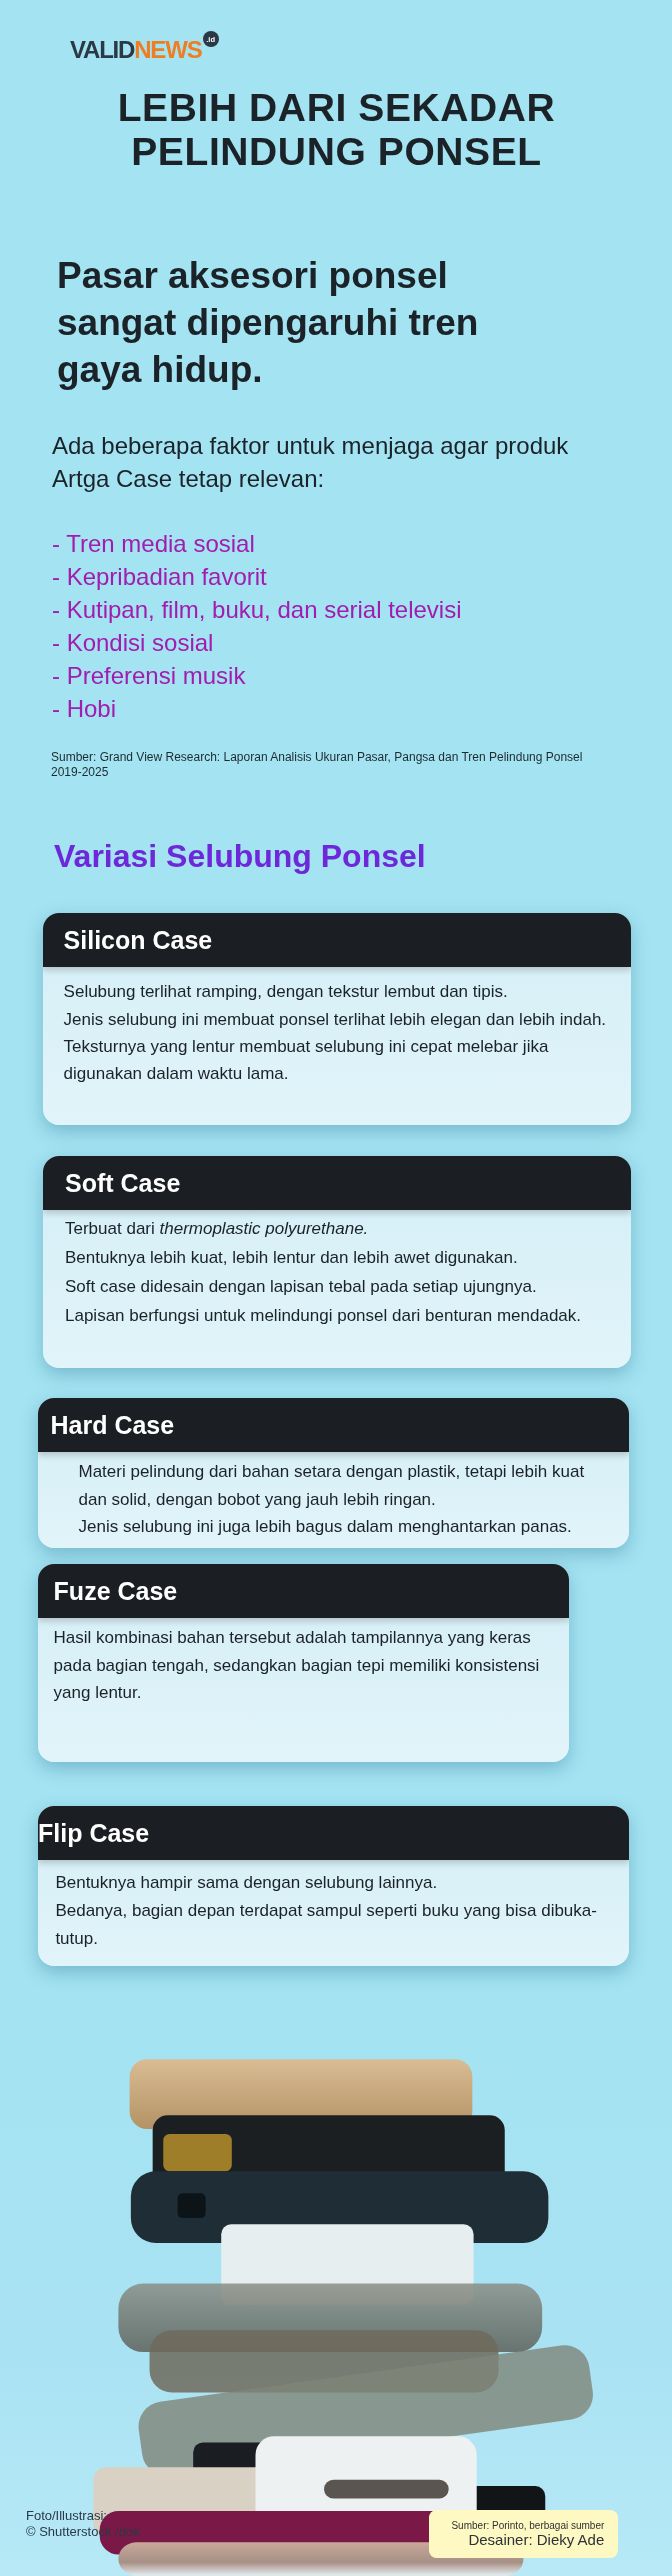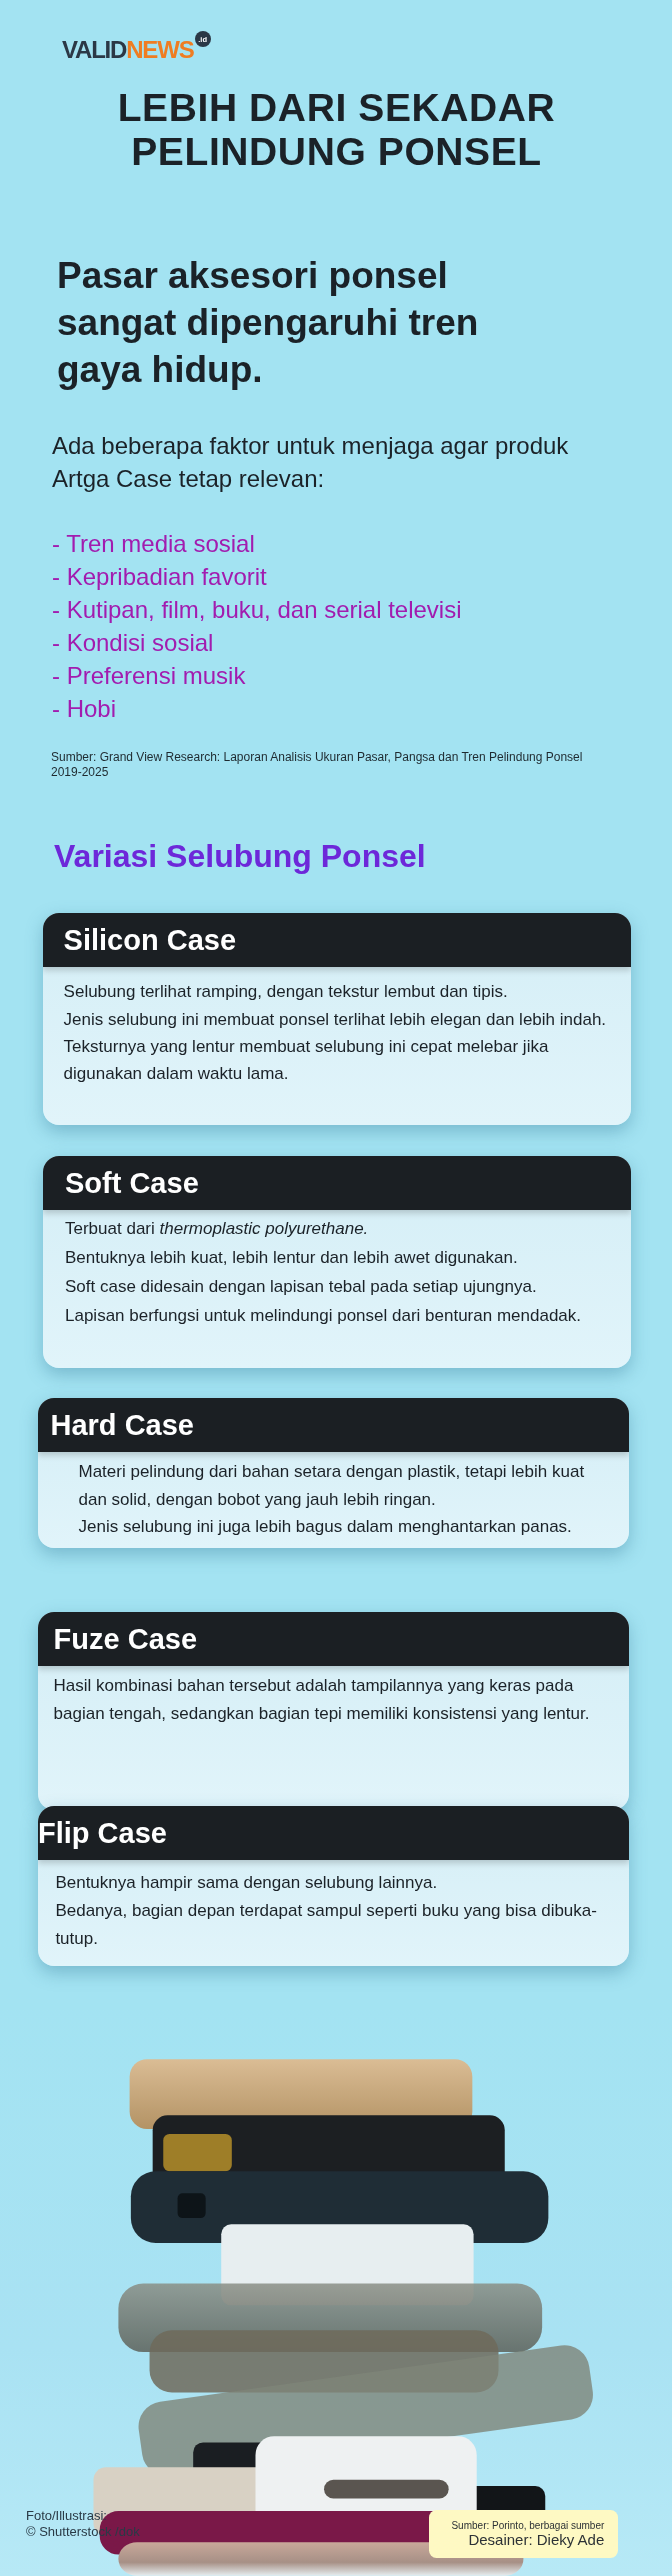--- a/index.html
+++ b/index.html
@@ -8,21 +8,21 @@
       height: 2576px;
       background: #a3e3f2;
       font-family: "DejaVu Sans", "Liberation Sans", sans-serif;
       color: #1b2228;
       position: relative;
       overflow: hidden;
     }
     .abs { position: absolute; }
 
     
-    .logo { left: 62px; top: 31px; height: 31px; display: flex; align-items: flex-end; }
+    .logo { left: 70px; top: 31px; height: 31px; display: flex; align-items: flex-end; }
     .logo .valid { font-family: "Liberation Sans", sans-serif; font-weight: 700; font-size: 24px; color: #2b3846; letter-spacing: -1.2px; line-height: 1; }
     .logo .news { font-family: "Liberation Sans", sans-serif; font-weight: 700; font-size: 24px; color: #ef7d22; letter-spacing: -1.2px; line-height: 1; }
     .logo .badge { position: relative; top: -15px; left: 1.2px; width: 16px; height: 16px; border-radius: 50%; background: #2b3846; color: #fff; font-size: 7.5px; font-weight: 700; display: flex; align-items: center; justify-content: center; font-family: "Liberation Sans", sans-serif; }
 
     
     .main-title { left: 0; top: 86px; width: 673px; text-align: center; font-family: "Liberation Sans", sans-serif; font-weight: 700; font-size: 39px; line-height: 44px; color: #1b2228; letter-spacing: 0.6px; }
     .main-title span { display: block; }
 
     
     .lead { left: 57px; top: 252px; width: 499px; font-family: "Liberation Sans", sans-serif; font-weight: 700; font-size: 37px; line-height: 47px; color: #1b2228; }
@@ -42,38 +42,38 @@
     }
     .card-header {
       background: #1b1f23;
       height: 54px;
       display: flex;
       align-items: center;
       box-shadow: 0 3.7px 6.2px rgba(0,0,0,0.18);
       position: relative;
       z-index: 1;
     }
-    .card-title { color: #ffffff; font-family: "Liberation Sans", sans-serif; font-weight: 700; font-size: 29px; }
+    .card-title { color: #ffffff; font-family: "Liberation Sans", sans-serif; font-weight: 700; font-size: 25px; }
     .card-body { font-family: "Liberation Sans", sans-serif; font-size: 17px; color: #1b2228; }
     .card-body p { margin: 0; }
     .card-body em { font-style: italic; }
 
     #card-silicon { left: 43px; top: 913px; width: 588px; height: 212px; }
     #card-silicon .card-header { padding-left: 20.6px; }
     #card-silicon .card-body { padding: 11.2px 20.6px 0 20.6px; line-height: 27.4px; }
 
     #card-soft { left: 43px; top: 1156px; width: 588px; height: 212px; }
     #card-soft .card-header { padding-left: 22px; }
     #card-soft .card-body { padding: 3.7px 22px 0 22px; line-height: 29px; }
 
     #card-hard { left: 38px; top: 1398px; width: 591px; height: 150px; }
     #card-hard .card-header { padding-left: 12.5px; }
     #card-hard .card-body { padding: 6.2px 12.5px 0 12.5px; line-height: 27.4px; margin-left: 28px; }
 
-    #card-fuze { left: 38px; top: 1612px; width: 591px; height: 198px; }
+    #card-fuze { left: 38px; top: 1564px; width: 531px; height: 198px; }
     #card-fuze .card-header { padding-left: 15.6px; }
     #card-fuze .card-body { padding: 6.2px 15.6px 0 15.6px; line-height: 27.4px; }
 
     #card-flip { left: 38px; top: 1806px; width: 591px; height: 160px; }
     #card-flip .card-header { padding-left: 0; }
     #card-flip .card-body { padding: 8.7px 17.4px 0 17.4px; line-height: 28px; }
 
     
     .photo { left: 0; top: 2006px; width: 673px; height: 570px; background: linear-gradient(180deg, #a3e3f2 0%, #a9e2f3 60%, #b7e9f6 100%); }
 

